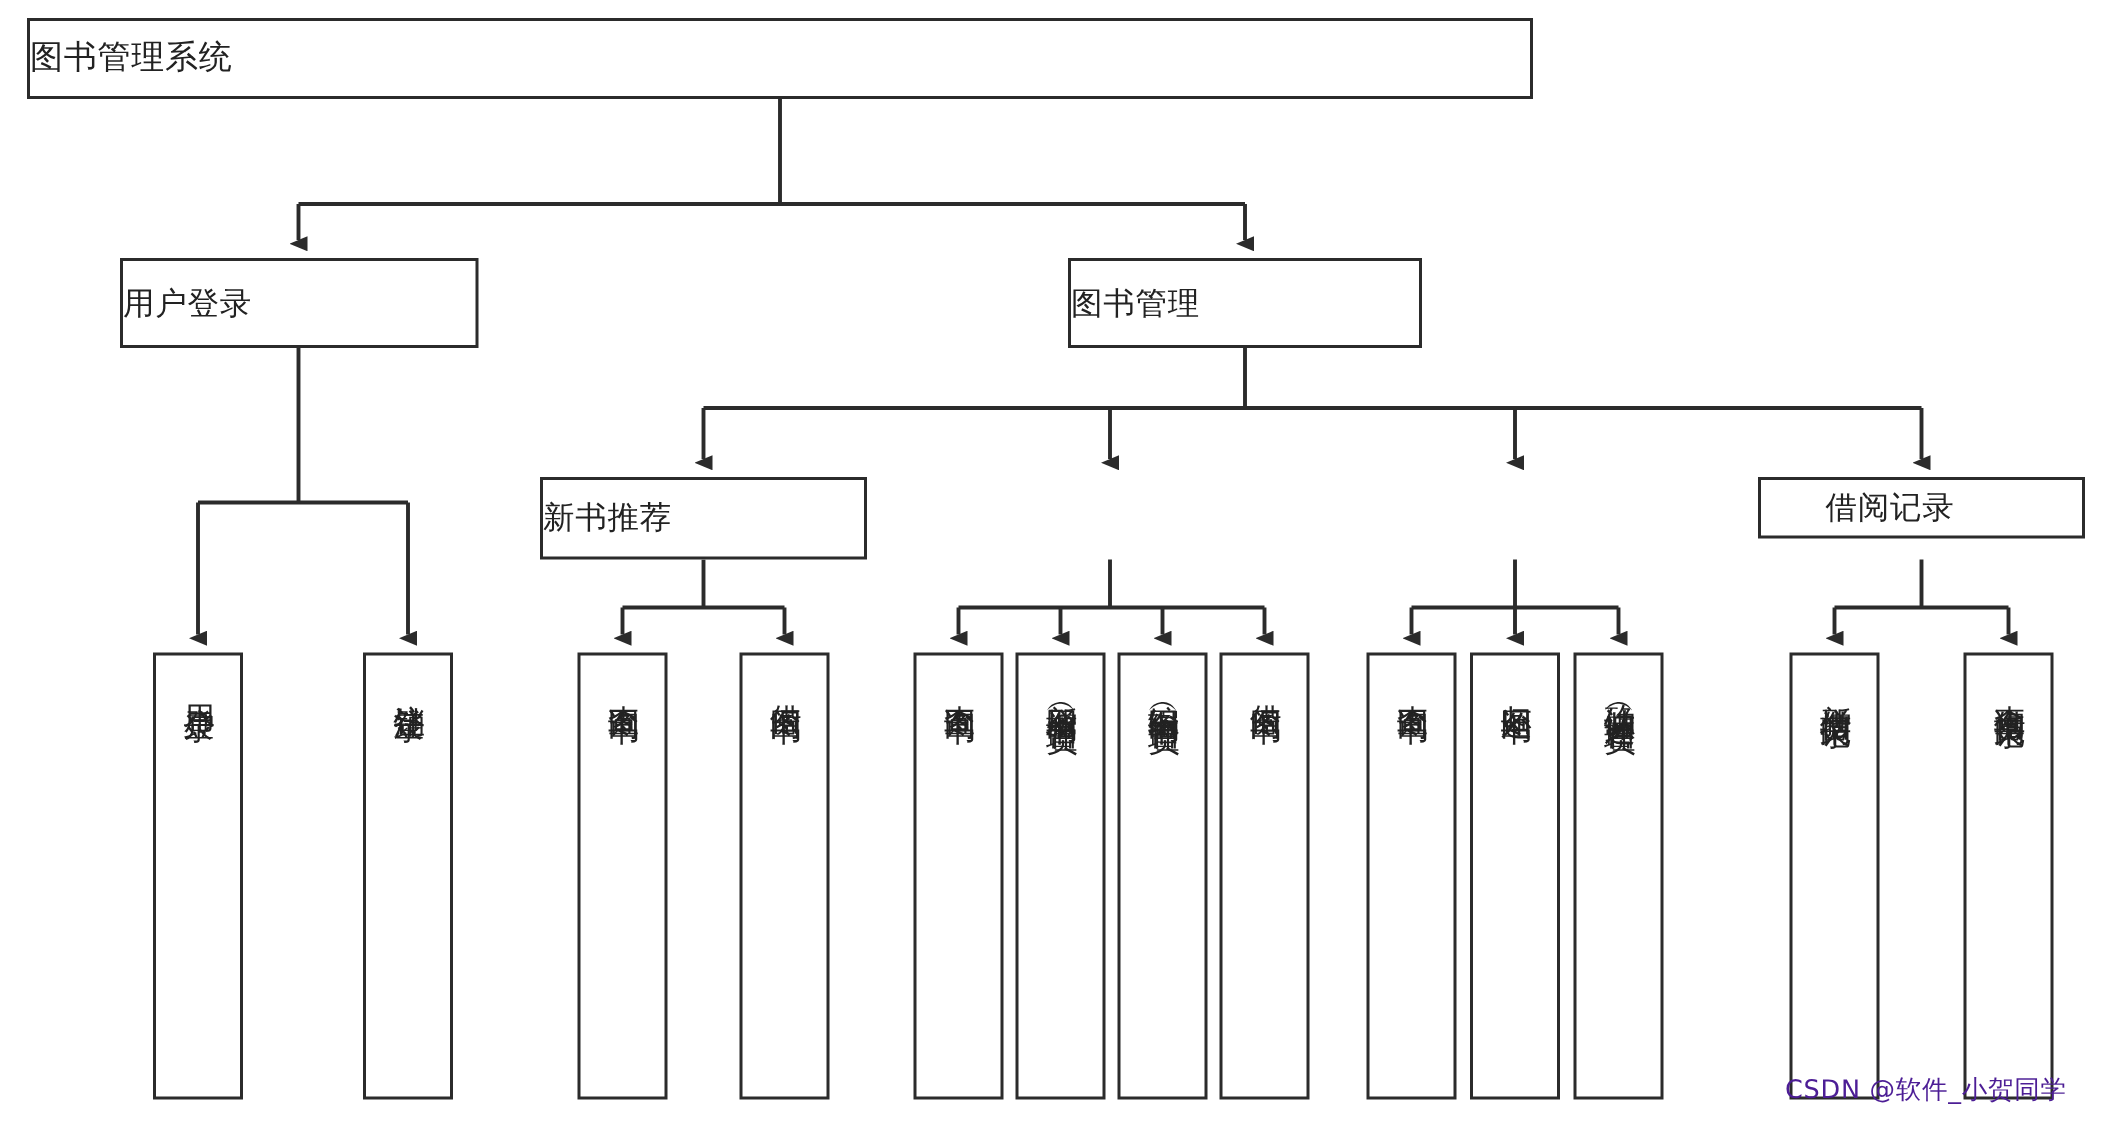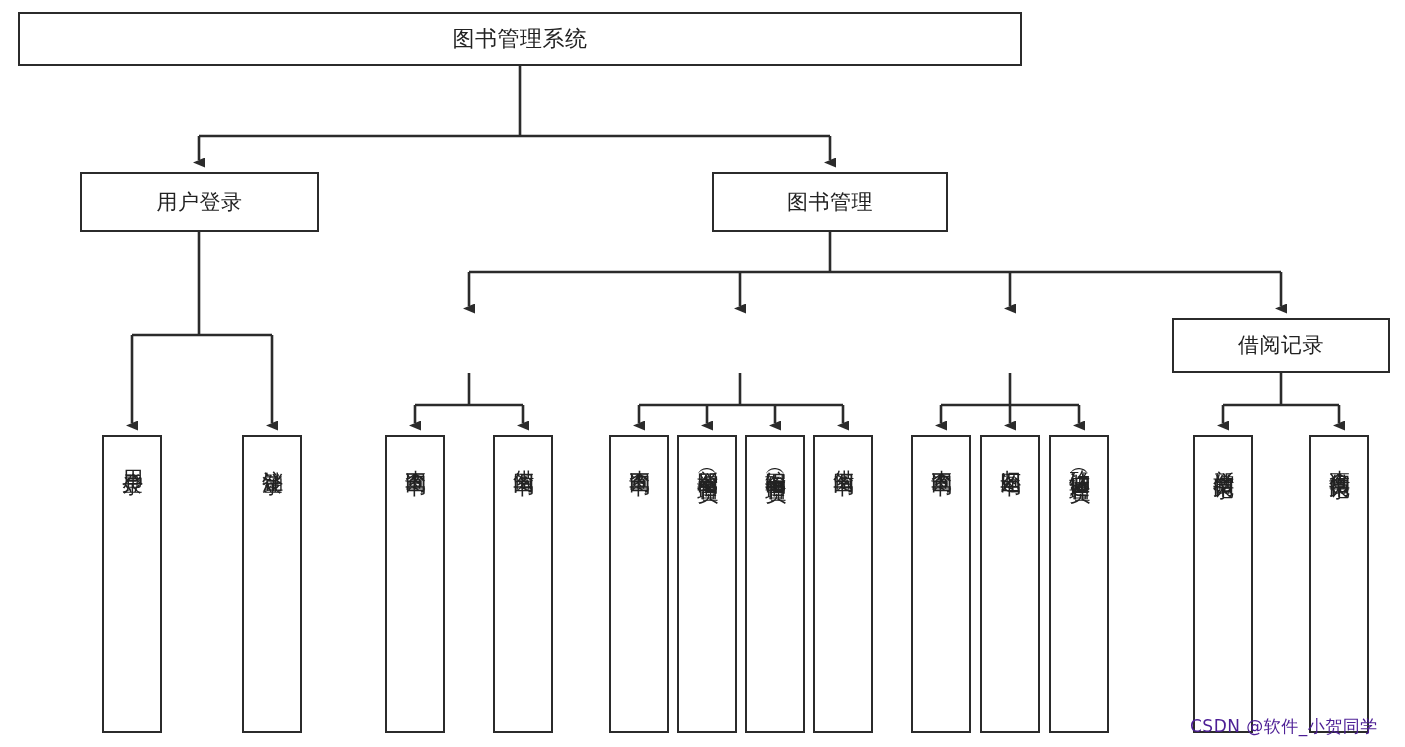--- a/index.html
+++ b/index.html
@@ -27,21 +27,21 @@
     height: 747px;
     pointer-events: none;
   }
   .node {
     position: absolute;
     box-sizing: border-box;
     background: #ffffff;
     border: 2px solid #2b2b2b;
     display: flex;
     align-items: center;
-    justify-content: center;
+    justify-content: flex-start;
     z-index: 2;
   }
   .node-label {
     display: block;
     text-align: center;
     color: #222222;
     letter-spacing: 0.5px;
   }
   
   .node.horizontal .node-label {
@@ -138,21 +138,24 @@
     <span class="node-label">图书管理系统</span>
   </div>
 
   <div class="node horizontal" style="left:80px; top:172px; width:239px; height:60px;">
     <span class="node-label">用户登录</span>
   </div>
   <div class="node horizontal" style="left:712px; top:172px; width:236px; height:60px;">
     <span class="node-label">图书管理</span>
   </div>
 
-  <div class="node horizontal" style="left:1172px; top:318px; width:218px; height:55px;">
+  <div class="node horizontal" style="left:360px; top:318px; width:218px; height:55px;">
+    <span class="node-label">新书推荐</span>
+  </div>
+  <div class="node horizontal" style="left:1172px; top:318px; width:218px; height:41px;padding-left:43px;">
     <span class="node-label">借阅记录</span>
   </div>
 
   <div class="node vertical" style="left:102px; top:435px; width:60px; height:298px;">
     <span class="node-label">用户登录</span>
   </div>
   <div class="node vertical" style="left:242px; top:435px; width:60px; height:298px;">
     <span class="node-label">注销登录</span>
   </div>
 

